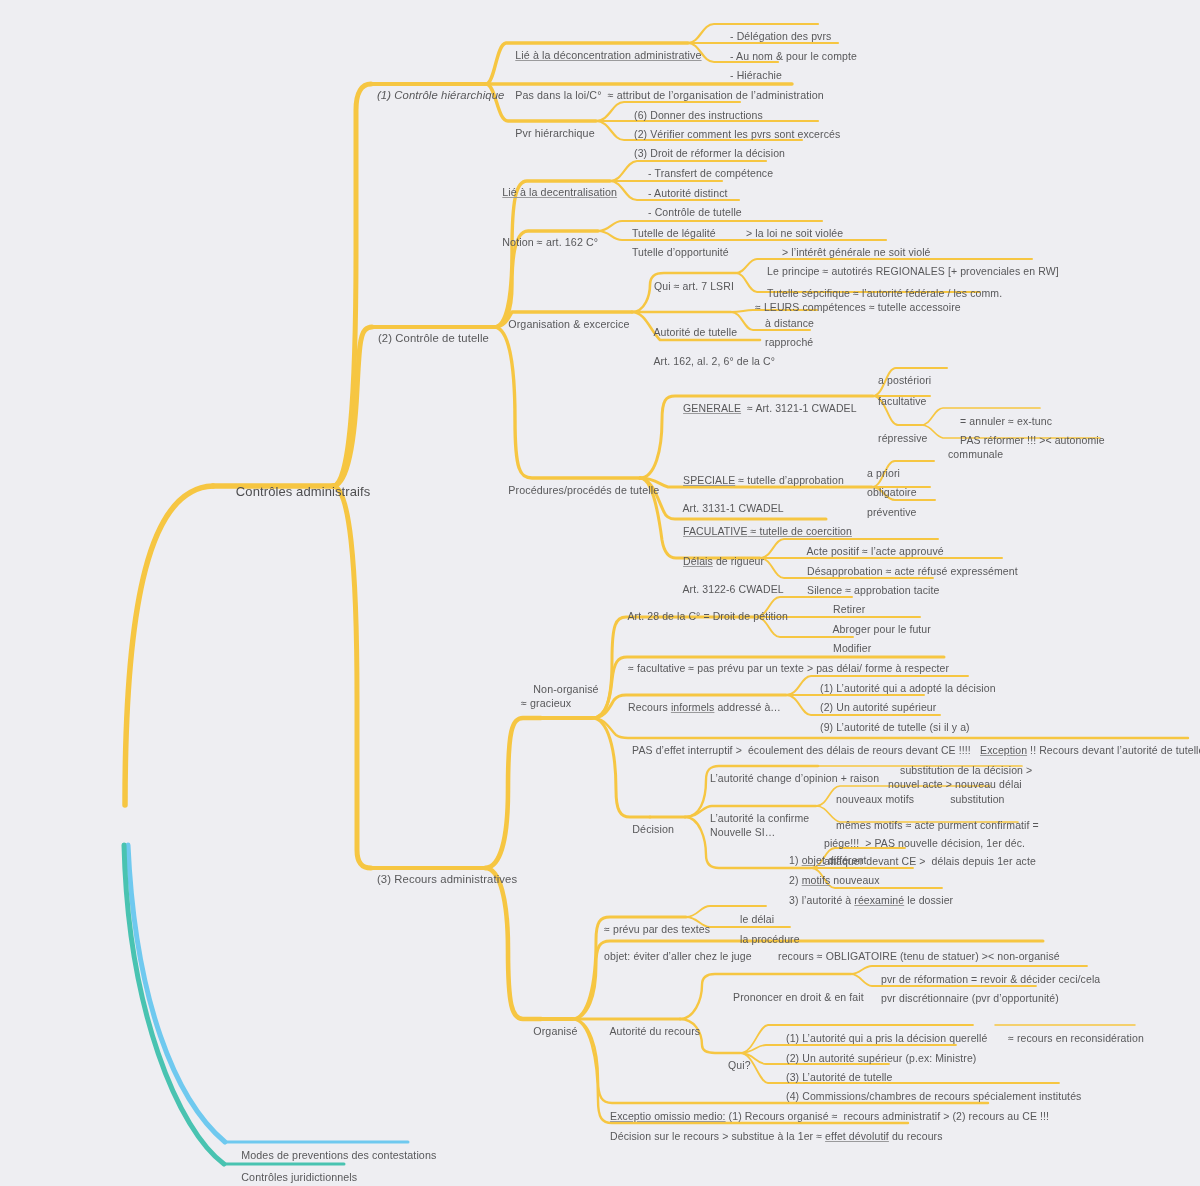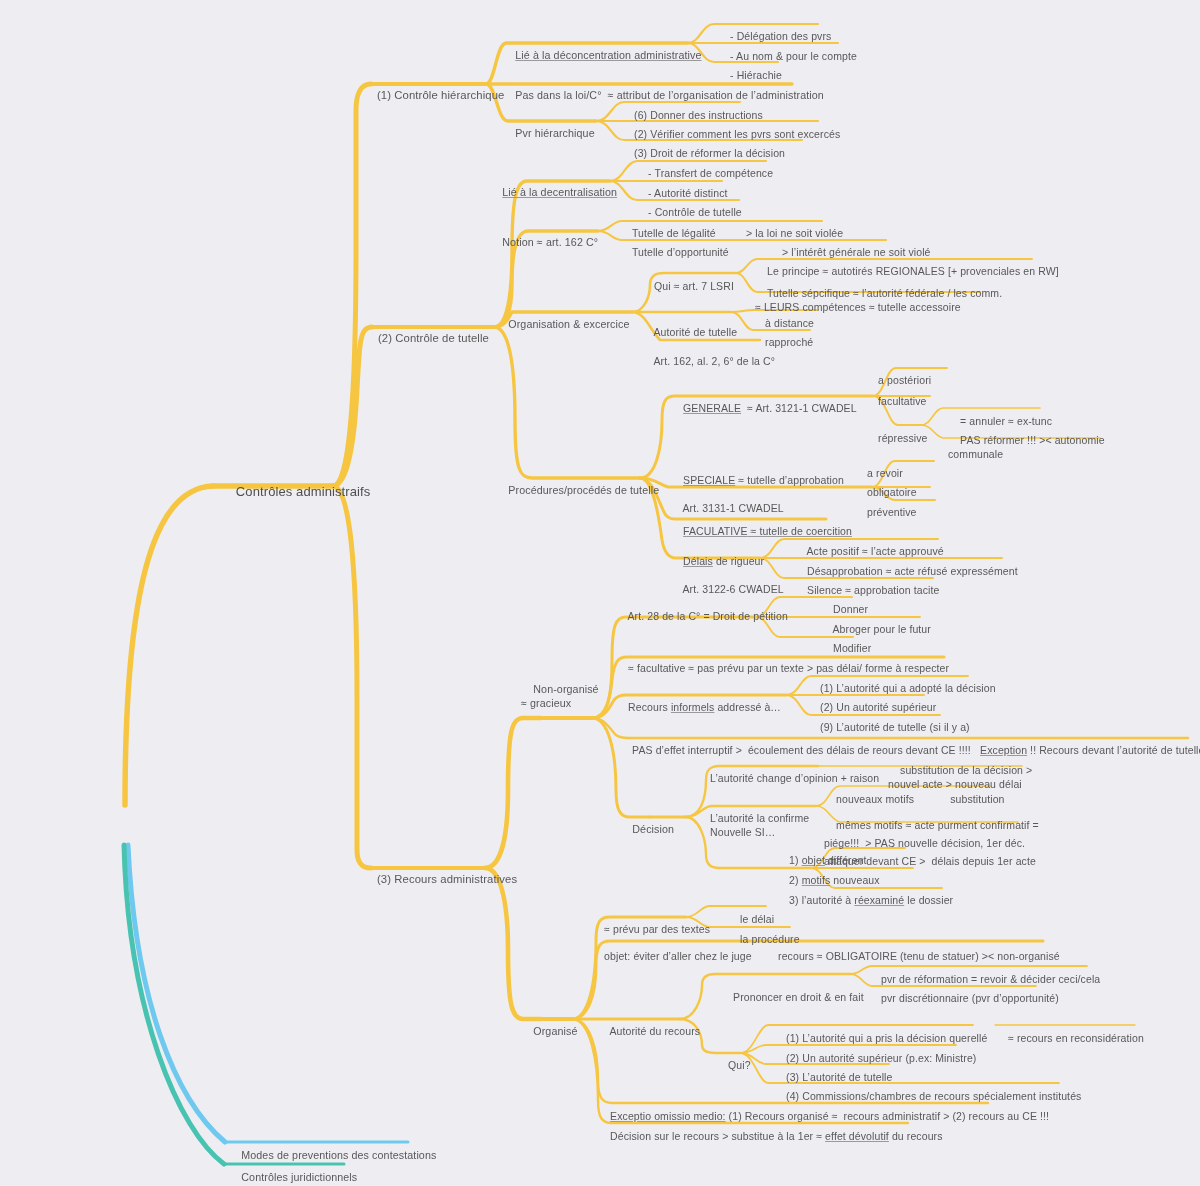--- a/index.html
+++ b/index.html
@@ -184,21 +184,21 @@
   <div class="node d0" style="left:221px;top:471px;">
     <span>Contrôles administraifs</span>
   </div>
   <div class="node d2" style="left:229px;top:1135px;">
     <span>Modes de preventions des contestations</span>
   </div>
   <div class="node d2" style="left:229px;top:1157px;">
     <span>Contrôles juridictionnels</span>
   </div>
 
-  <div class="node d1" style="left:364px;top:75px;">
+  <div class="node d1" style="left:364px;top:75px;font-style:italic;">
     <span>(1) Contrôle hiérarchique</span>
   </div>
 
   <div class="node d2" style="left:503px;top:35px;">
     <span class="u">Lié à la déconcentration administrative</span>
   </div>
   <div class="node d3" style="left:718px;top:16px;">
     <span>- Délégation des pvrs</span>
   </div>
   <div class="node d3" style="left:718px;top:36px;">
@@ -306,21 +306,21 @@
   <div class="node d3" style="left:948px;top:419px;line-height:14px;">
     <span>PAS réformer !!! &gt;&lt; autonomie
 communale</span>
   </div>
 
   <div class="node d3" style="left:671px;top:459px;line-height:14px;">
     <span class="u">SPECIALE</span><span> ≈ tutelle d’approbation</span><br>
     <span>Art. 3131-1 CWADEL</span>
   </div>
   <div class="node d3" style="left:855px;top:453px;">
-    <span>a revoir</span>
+    <span>a priori</span>
   </div>
   <div class="node d3" style="left:855px;top:472px;">
     <span>obligatoire</span>
   </div>
   <div class="node d3" style="left:855px;top:492px;">
     <span>préventive</span>
   </div>
 
   <div class="node d3" style="left:671px;top:511px;">
     <span class="u">FACULATIVE</span><span class="u"> ≈ tutelle de coercition</span>
@@ -346,21 +346,21 @@
 
   <div class="node d2" style="left:521px;top:667px;line-height:14.5px;">
     <span>Non-organisé
 ≈ gracieux</span>
   </div>
 
   <div class="node d3" style="left:616px;top:596px;">
     <span>Art. 28 de la C° = Droit de pétition</span>
   </div>
   <div class="node d3" style="left:821px;top:589px;">
-    <span>Donner</span>
+    <span>Retirer</span>
   </div>
   <div class="node d3" style="left:821px;top:609px;">
     <span>Abroger pour le futur</span>
   </div>
   <div class="node d3" style="left:821px;top:628px;">
     <span>Modifier</span>
   </div>
 
   <div class="node d3" style="left:616px;top:648px;">
     <span>≈ facultative ≈ pas prévu par un texte &gt; pas délai/ forme à respecter</span>

